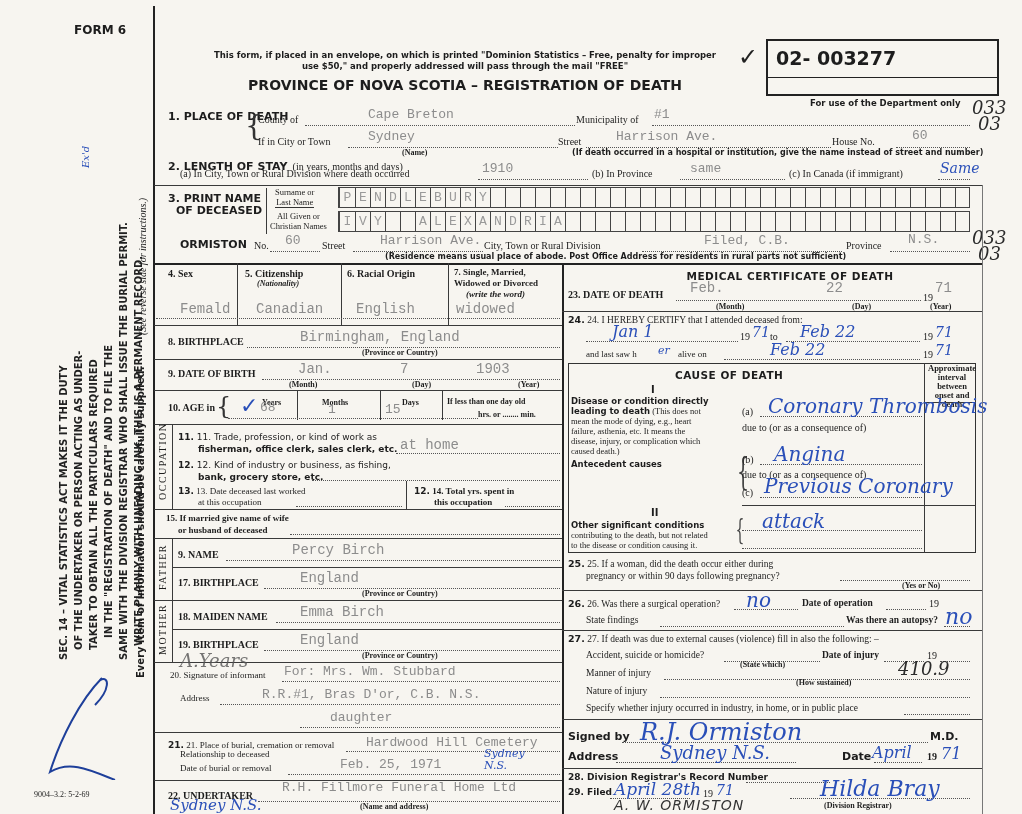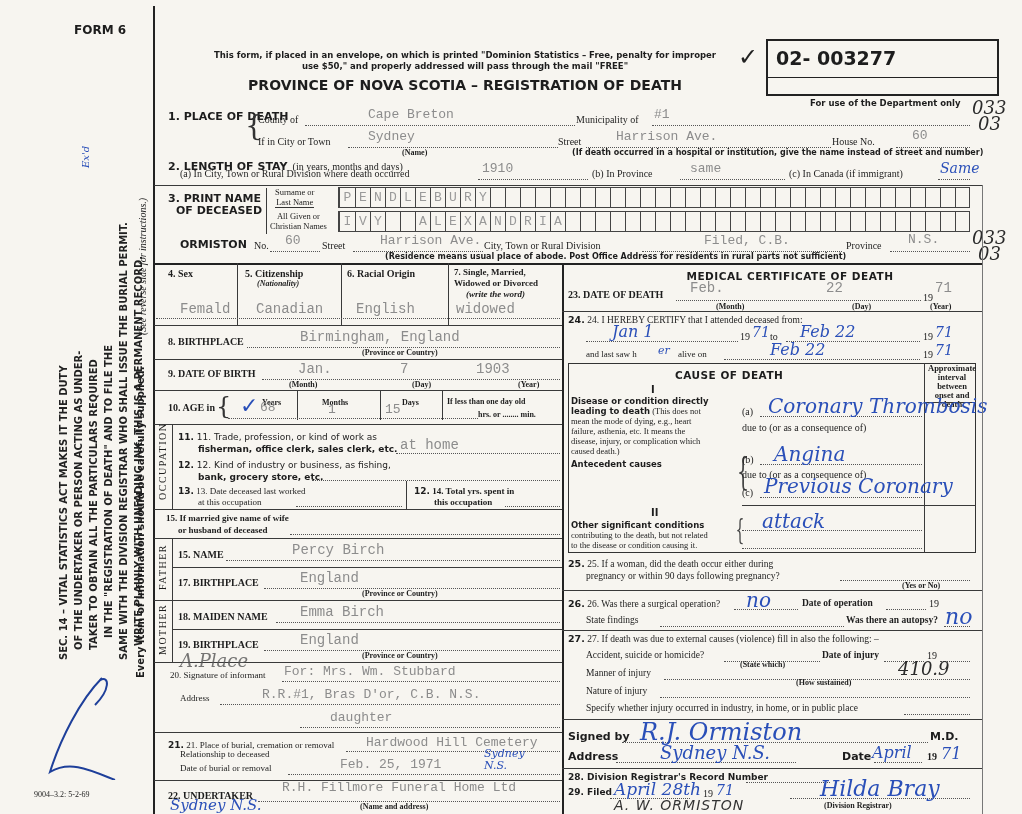--- a/index.html
+++ b/index.html
@@ -310,21 +310,21 @@
 
 <div class="abs serif" style="left:166px;top:512px;font-size:9px;line-height:12px;font-weight:bold;">
   <div>15. If married give name of wife</div>
   <div style="padding-left:12px;">or husband of deceased</div>
 </div>
 <div class="dots" style="left:290px;top:534px;width:270px;"></div>
 <div class="hline" style="left:154px;top:538px;width:408px;"></div>
 
 <div class="vline" style="left:172px;top:538px;height:62px;"></div>
 <div class="vert serif" style="left:157px;top:590px;font-size:10px;letter-spacing:1.5px;">FATHER</div>
-<div class="lbl" style="left:178px;top:549px;font-weight:bold;">15. NAME</div>
+<div class="lbl" style="left:178px;top:549px;font-weight:bold;">9. NAME</div>
 <div class="dots" style="left:226px;top:560px;width:334px;"></div>
 <div class="val" style="left:292px;top:542px;font-size:14px;">Percy Birch</div>
 <div class="hline" style="left:172px;top:567px;width:390px;"></div>
 <div class="lbl" style="left:178px;top:577px;font-weight:bold;">17. BIRTHPLACE</div>
 <div class="dots" style="left:264px;top:588px;width:296px;"></div>
 <div class="val" style="left:300px;top:570px;font-size:14px;">England</div>
 <div class="lbl tiny" style="left:362px;top:589px;font-weight:bold;">(Province or Country)</div>
 <div class="hline" style="left:154px;top:600px;width:408px;"></div>
 
 <div class="vline" style="left:172px;top:600px;height:62px;"></div>
@@ -332,21 +332,21 @@
 <div class="lbl" style="left:178px;top:611px;font-weight:bold;">18. MAIDEN NAME</div>
 <div class="dots" style="left:276px;top:622px;width:284px;"></div>
 <div class="val" style="left:300px;top:604px;font-size:14px;">Emma Birch</div>
 <div class="hline" style="left:172px;top:629px;width:390px;"></div>
 <div class="lbl" style="left:178px;top:639px;font-weight:bold;">19. BIRTHPLACE</div>
 <div class="dots" style="left:264px;top:650px;width:296px;"></div>
 <div class="val" style="left:300px;top:632px;font-size:14px;">England</div>
 <div class="lbl tiny" style="left:362px;top:651px;font-weight:bold;">(Province or Country)</div>
 <div class="hline" style="left:154px;top:662px;width:408px;"></div>
 
-<div class="abs" style="left:180px;top:650px;font-family:'DejaVu Serif',serif;font-style:italic;font-size:18px;color:#555;opacity:0.8;">A.Place</div>
+<div class="abs" style="left:180px;top:650px;font-family:'DejaVu Serif',serif;font-style:italic;font-size:18px;color:#555;opacity:0.8;">A.Years</div>
 <div class="lbl" style="left:170px;top:670px;font-size:9px;">20. Signature of informant</div>
 <div class="dots" style="left:282px;top:681px;width:278px;"></div>
 <div class="val" style="left:284px;top:664px;font-size:13px;">For: Mrs. Wm. Stubbard</div>
 <div class="lbl" style="left:180px;top:693px;font-size:9px;">Address</div>
 <div class="dots" style="left:220px;top:704px;width:340px;"></div>
 <div class="val" style="left:262px;top:687px;font-size:13px;">R.R.#1, Bras D'or, C.B. N.S.</div>
 <div class="lbl" style="left:180px;top:716px;font-size:9px;margin-top:33px;">Relationship to deceased</div>
 <div class="dots" style="left:300px;top:727px;width:260px;"></div>
 <div class="val" style="left:330px;top:710px;font-size:13px;">daughter</div>
 <div class="hline" style="left:154px;top:732px;width:408px;"></div>

